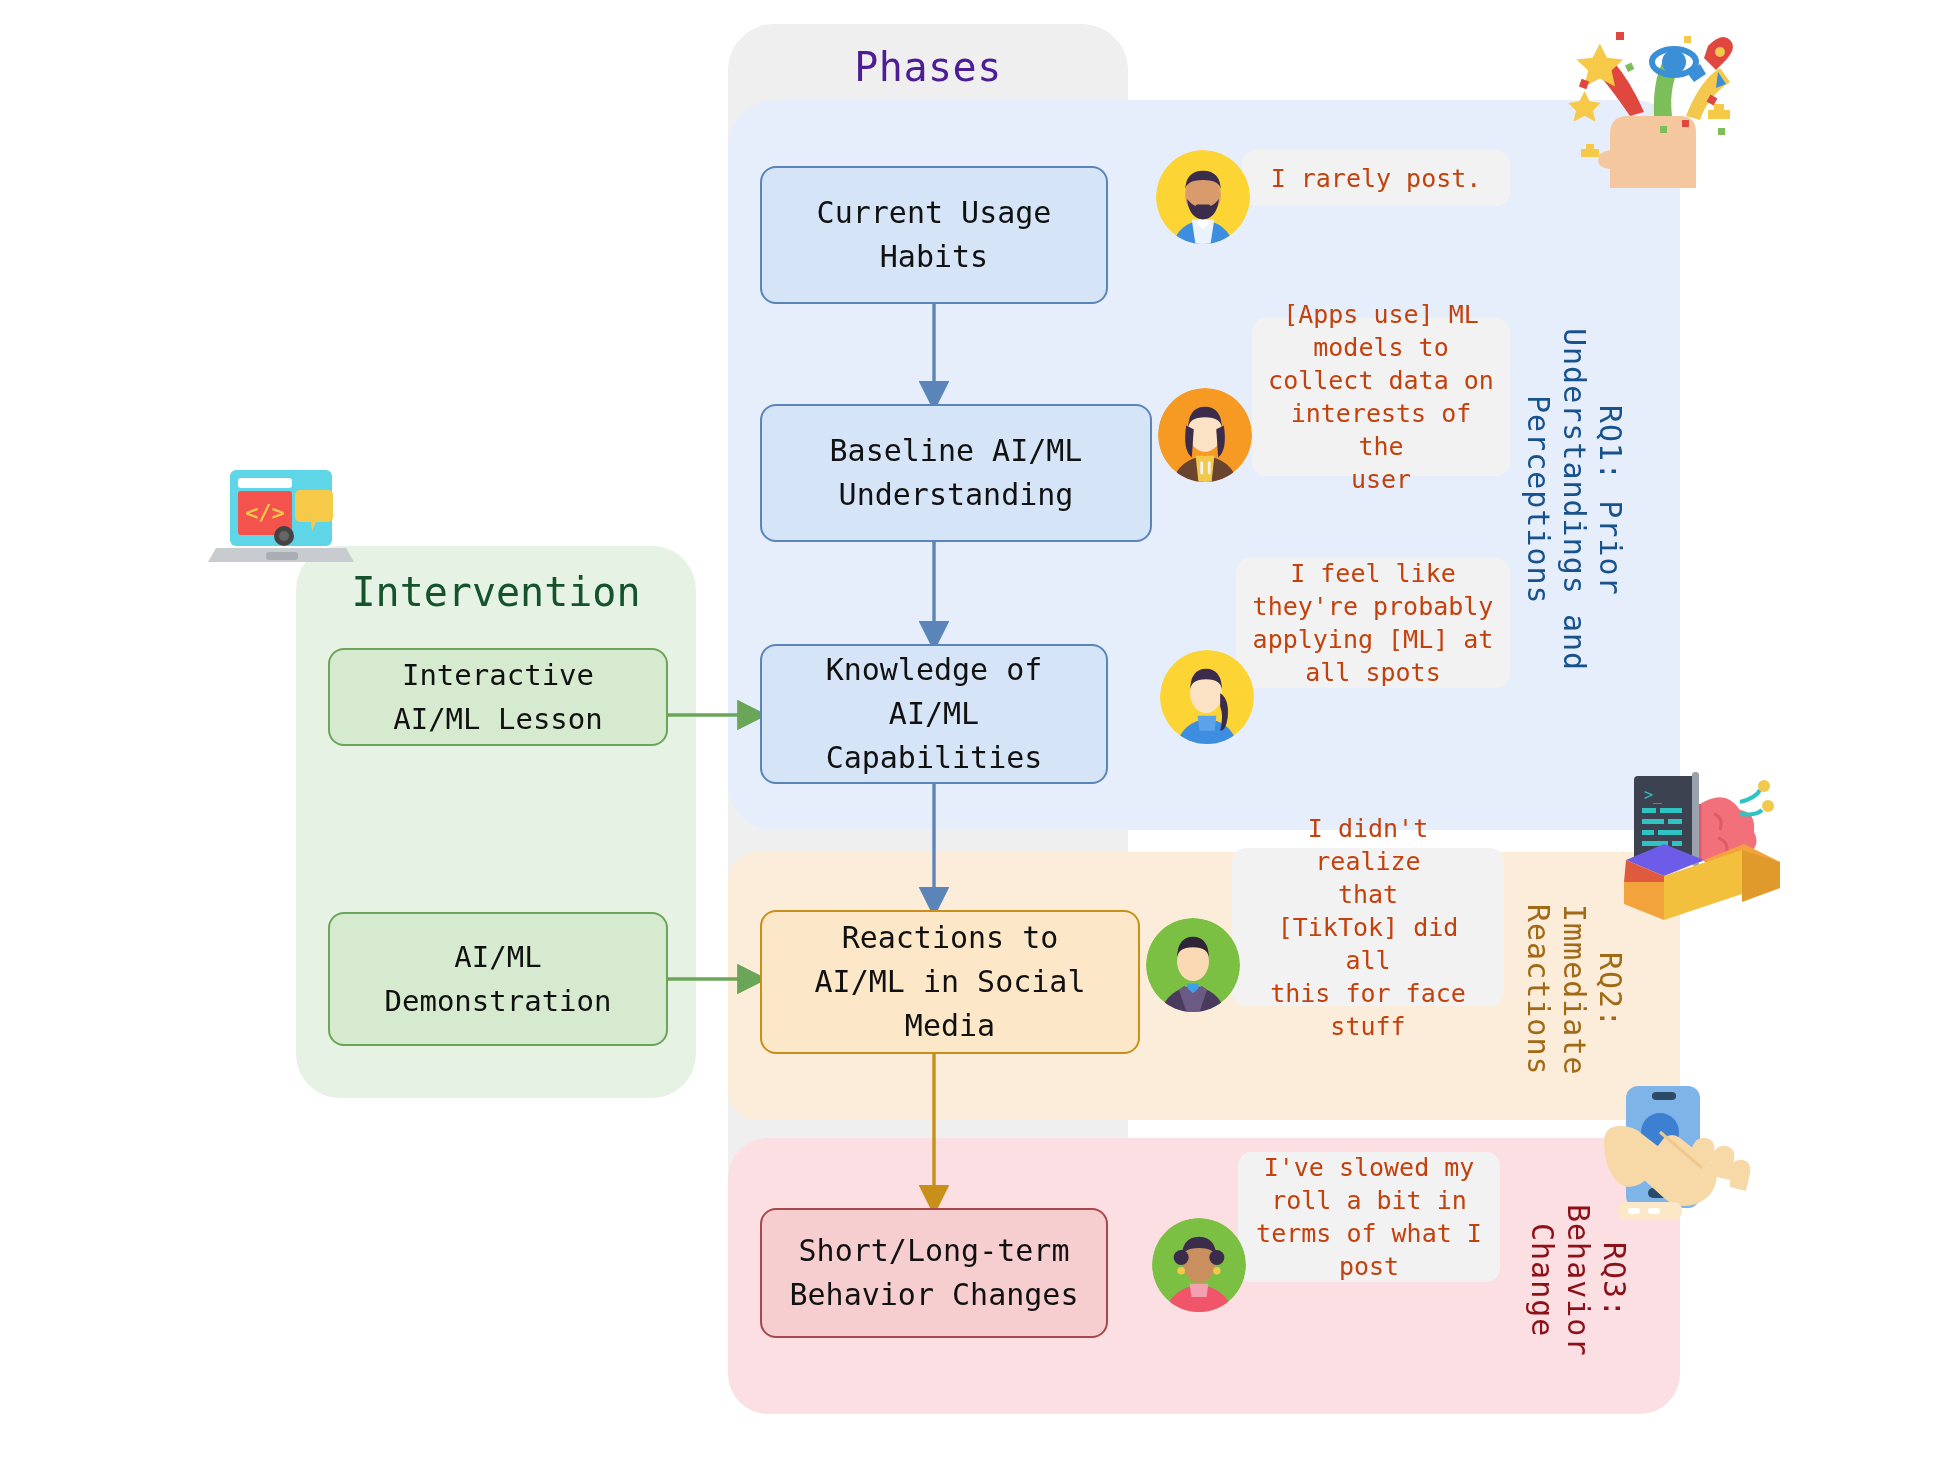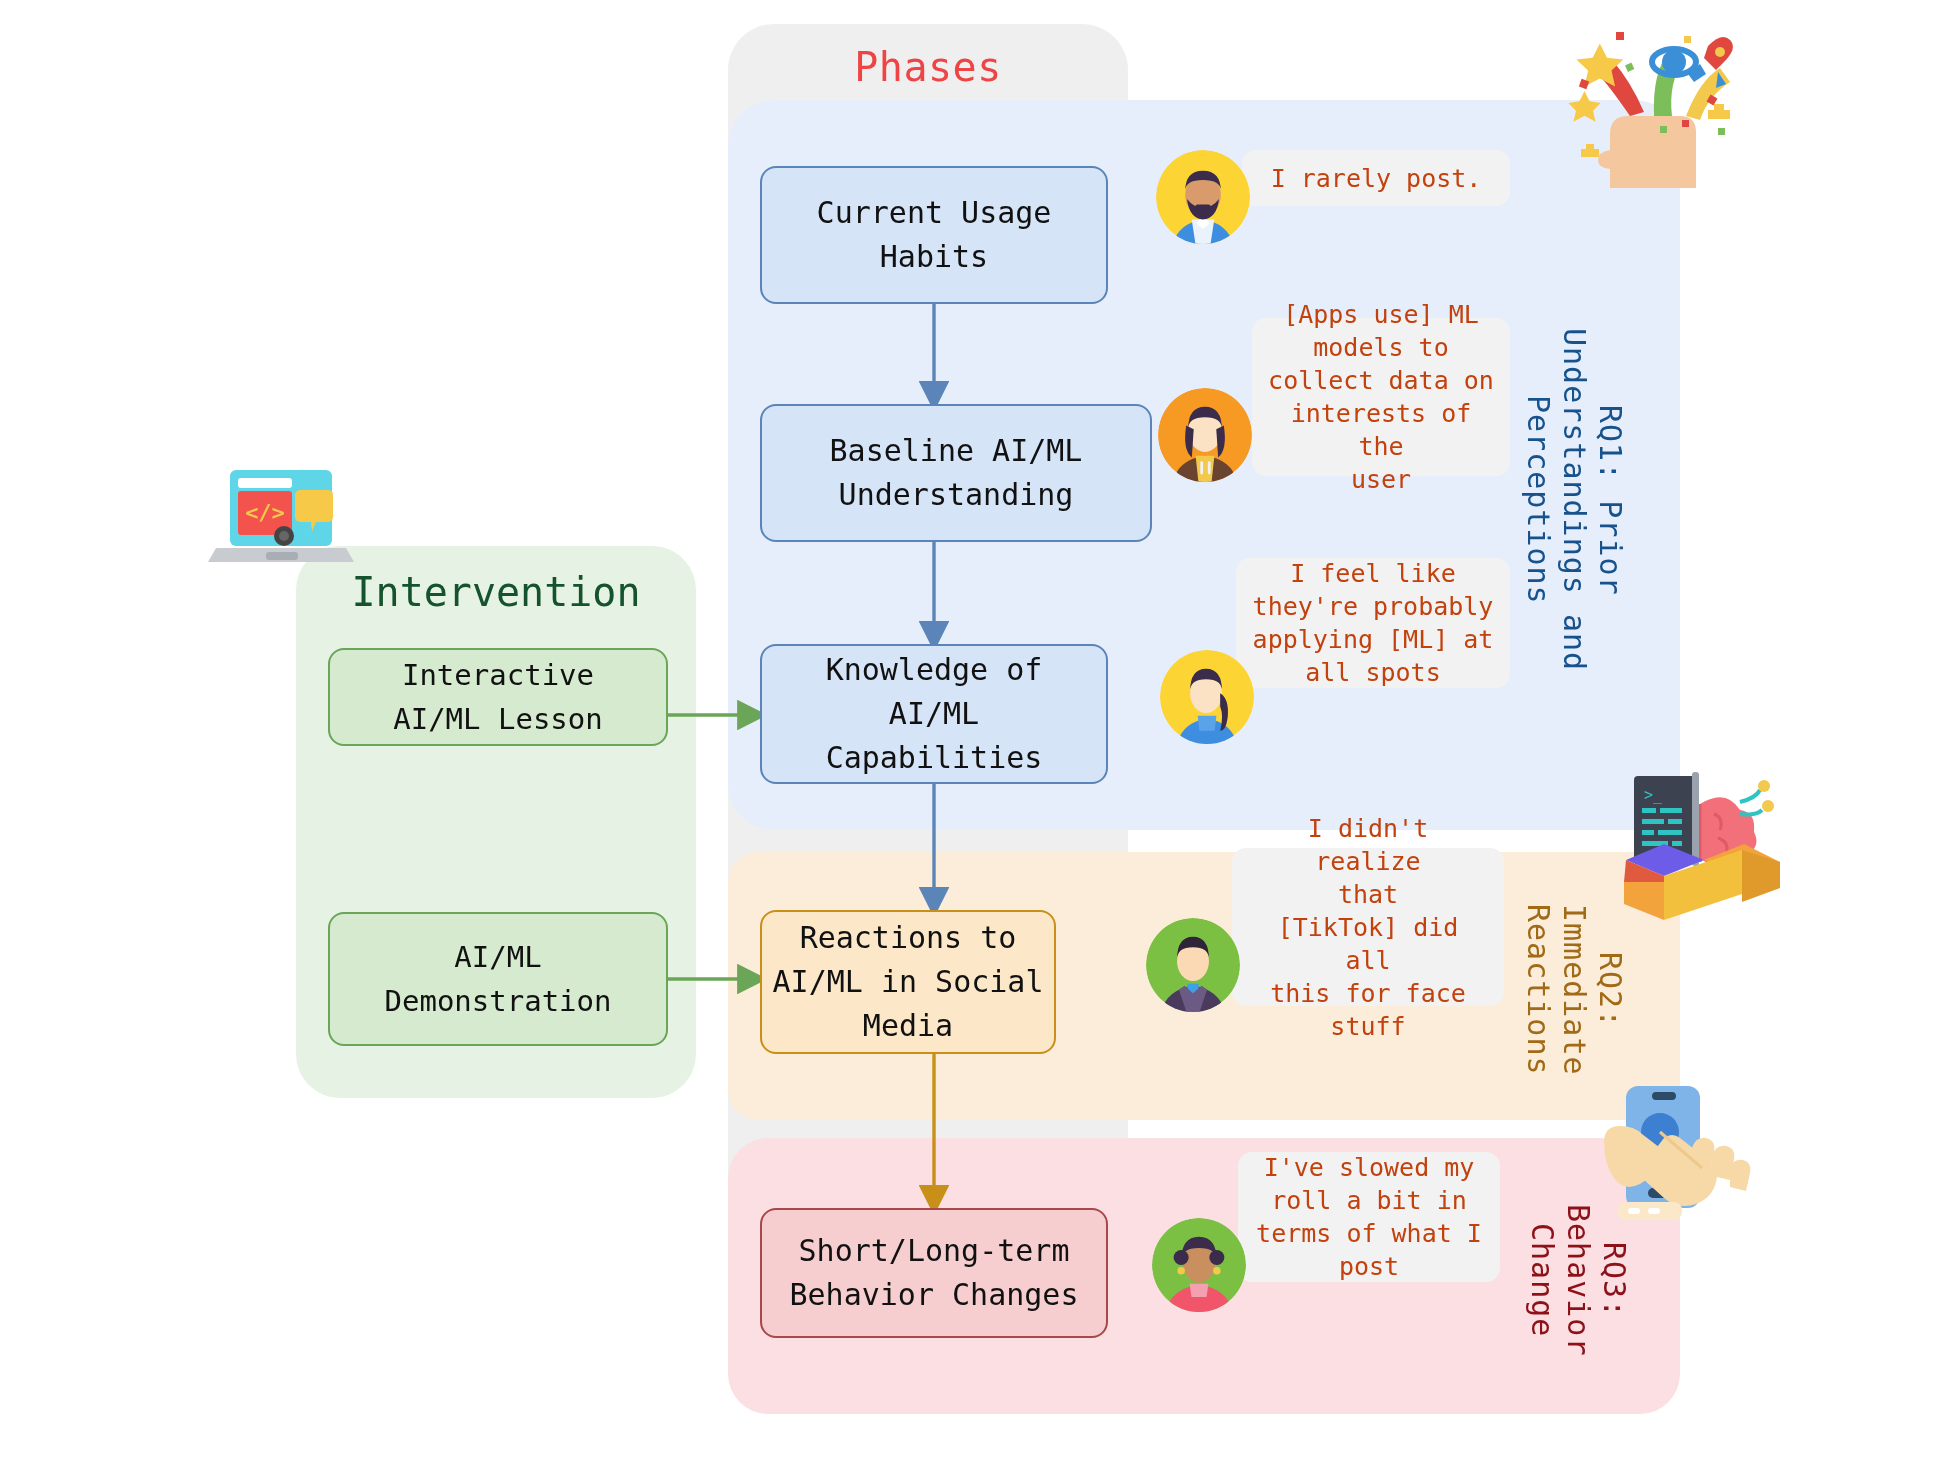--- a/index.html
+++ b/index.html
@@ -11,21 +11,21 @@
   
   .abs{position:absolute;box-sizing:border-box;}
 
   
   .panel-phases{
     left:728px;top:24px;width:400px;height:1390px;
     background:#efefef;border-radius:46px;
   }
   .panel-phases-title{
     left:728px;top:40px;width:400px;height:54px;
-    color:#ef4444;font-size:40px;line-height:54px;text-align:center;
+    color:#4c1d95;font-size:40px;line-height:54px;text-align:center;
     letter-spacing:.5px;
   }
 
   .panel-intervention{
     left:296px;top:546px;width:400px;height:552px;
     background:#e6f2e3;border-radius:44px;
   }
   .panel-intervention-title{
     left:296px;top:565px;width:400px;height:54px;
     color:#14532d;font-size:40px;line-height:54px;text-align:center;
@@ -54,21 +54,21 @@
   }
   .node-blue{background:#d6e4f7;border-color:#5b85b8;}
   .node-orange{background:#fce7c8;border-color:#c89018;}
   .node-red{background:#f7ced0;border-color:#a8484a;border-radius:16px;}
   .node-green{background:#d6ead0;border-color:#6aa558;
               font-size:29px;line-height:44px;}
 
   .n1{left:760px;top:166px;width:348px;height:138px;}
   .n2{left:760px;top:404px;width:392px;height:138px;}
   .n3{left:760px;top:644px;width:348px;height:140px;}
-  .n4{left:760px;top:910px;width:296px;height:144px;}
+  .n4{left:760px;top:910px;width:380px;height:144px;}
   .n5{left:760px;top:1208px;width:348px;height:130px;}
 
   .g1{left:328px;top:648px;width:340px;height:98px;}
   .g2{left:328px;top:912px;width:340px;height:134px;}
 
   
   .arrow{stroke-width:3.4;fill:none;}
 
   
   .quote{

